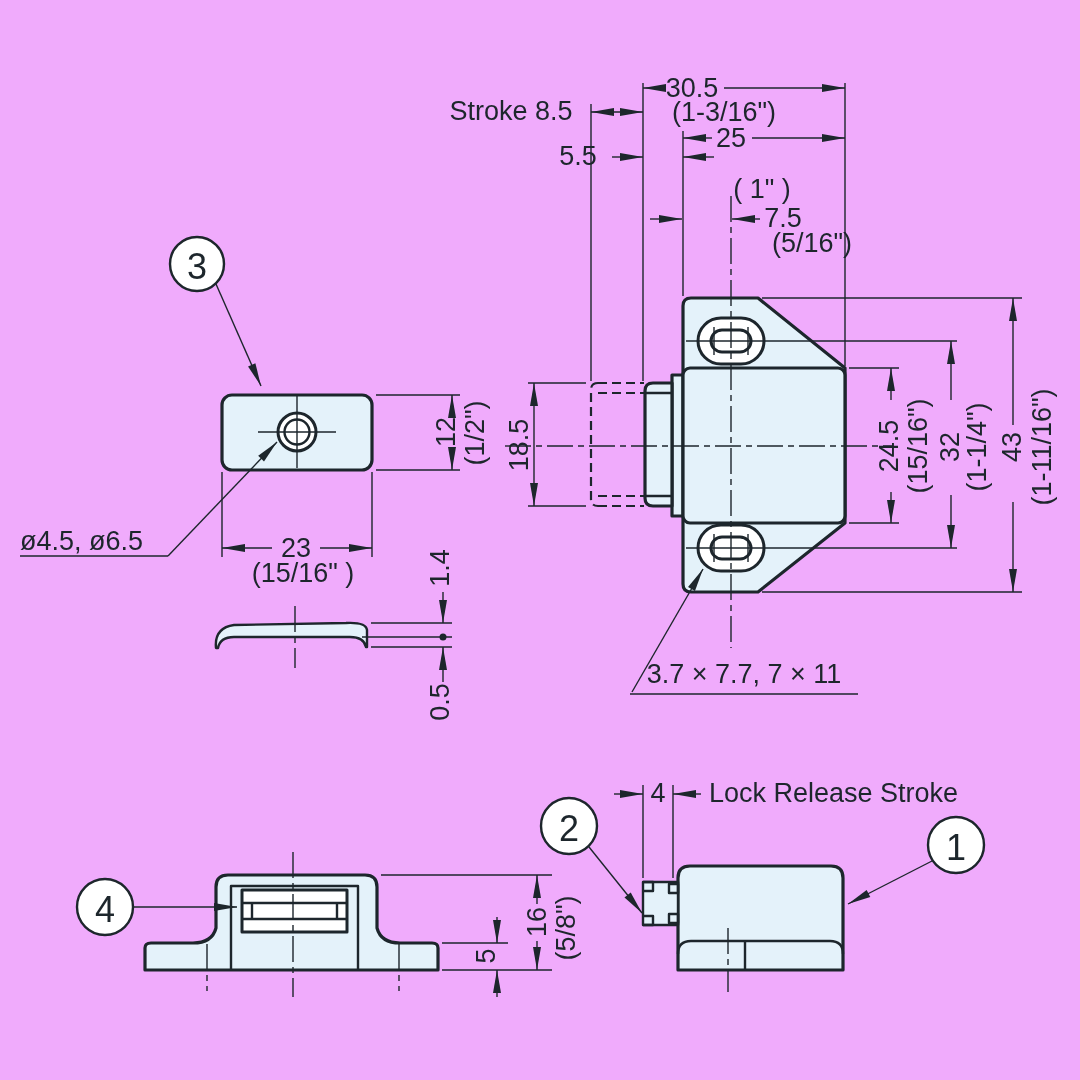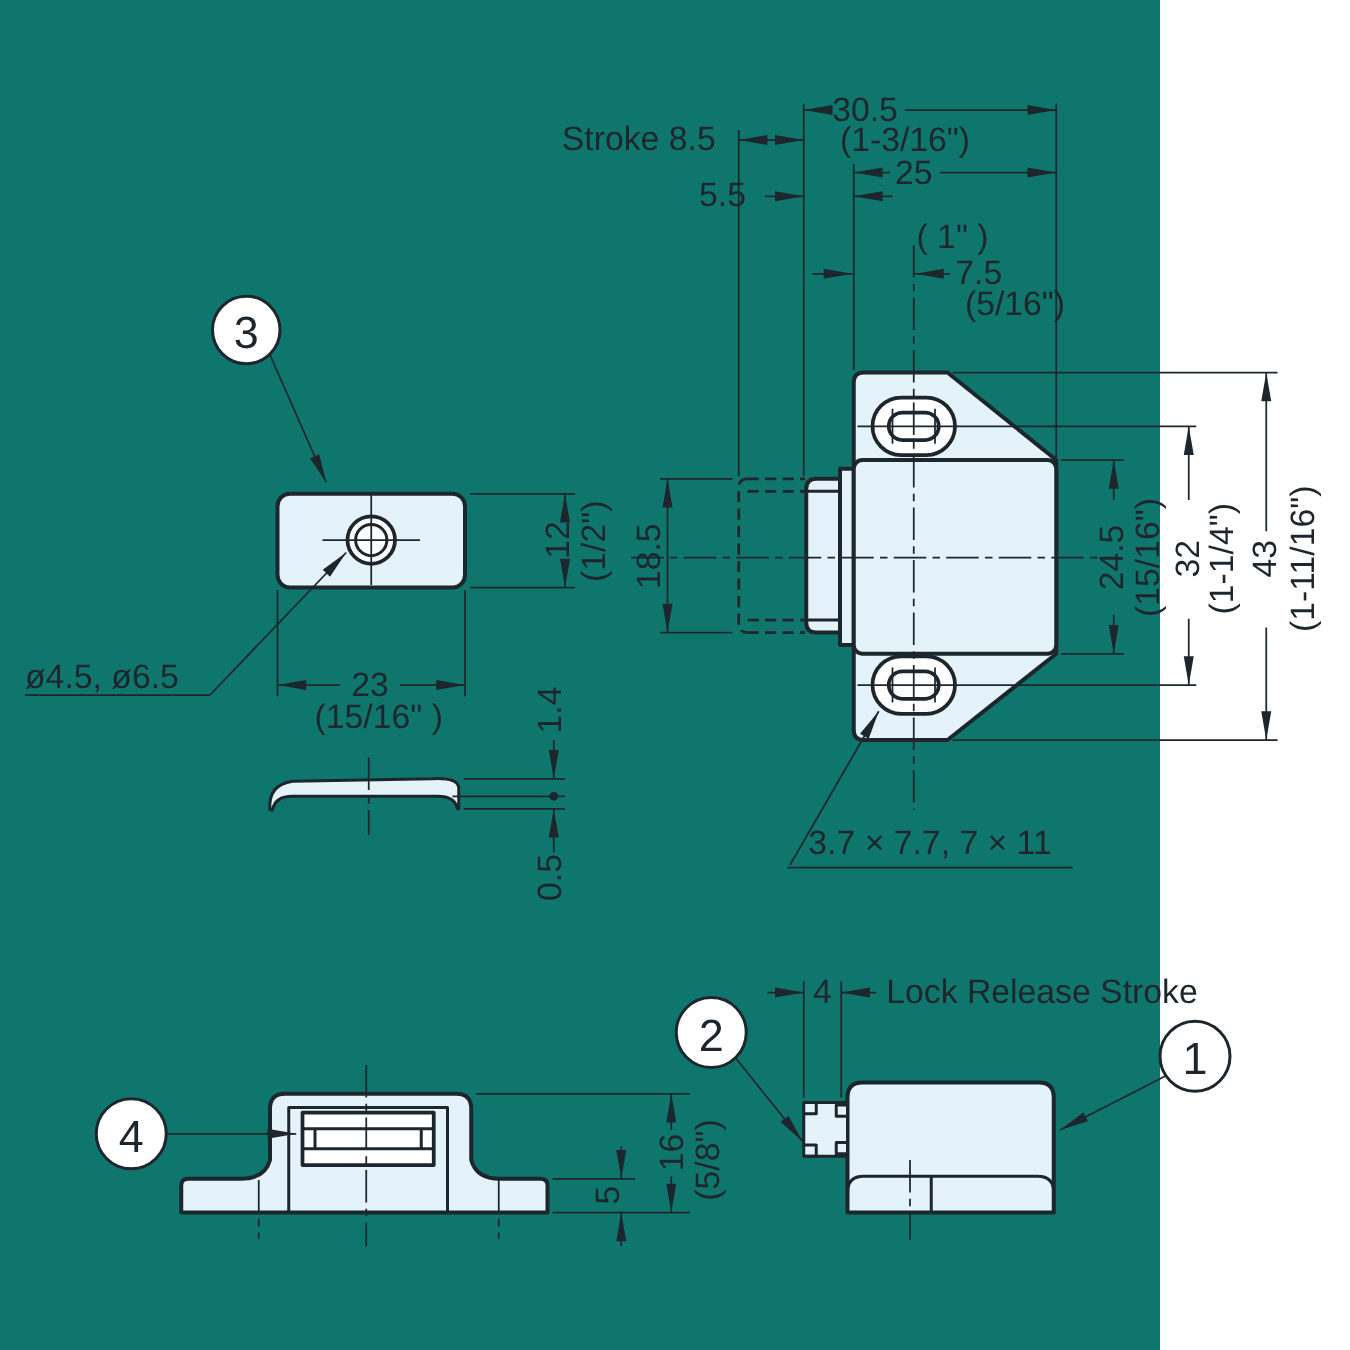--- a/index.html
+++ b/index.html
@@ -1,16 +1,16 @@
 <!DOCTYPE html>
 <html><head>
 <meta charset="utf-8">
 <style>
   html,body{margin:0;padding:0;background:#ffffff;}
-  .stage{width:928px;height:1080px;position:relative;background:#0f766e;}
+  .stage{width:1080px;height:1080px;position:relative;background:#f0abfc;}
   svg{display:block;}
   text{
     font-family:"Liberation Sans", sans-serif;
     font-size:27px;
     fill:#1d262c;
     text-anchor:middle;
     dominant-baseline:central;
   }
   text.start{text-anchor:start;}
   text.bal{font-size:36px;}

